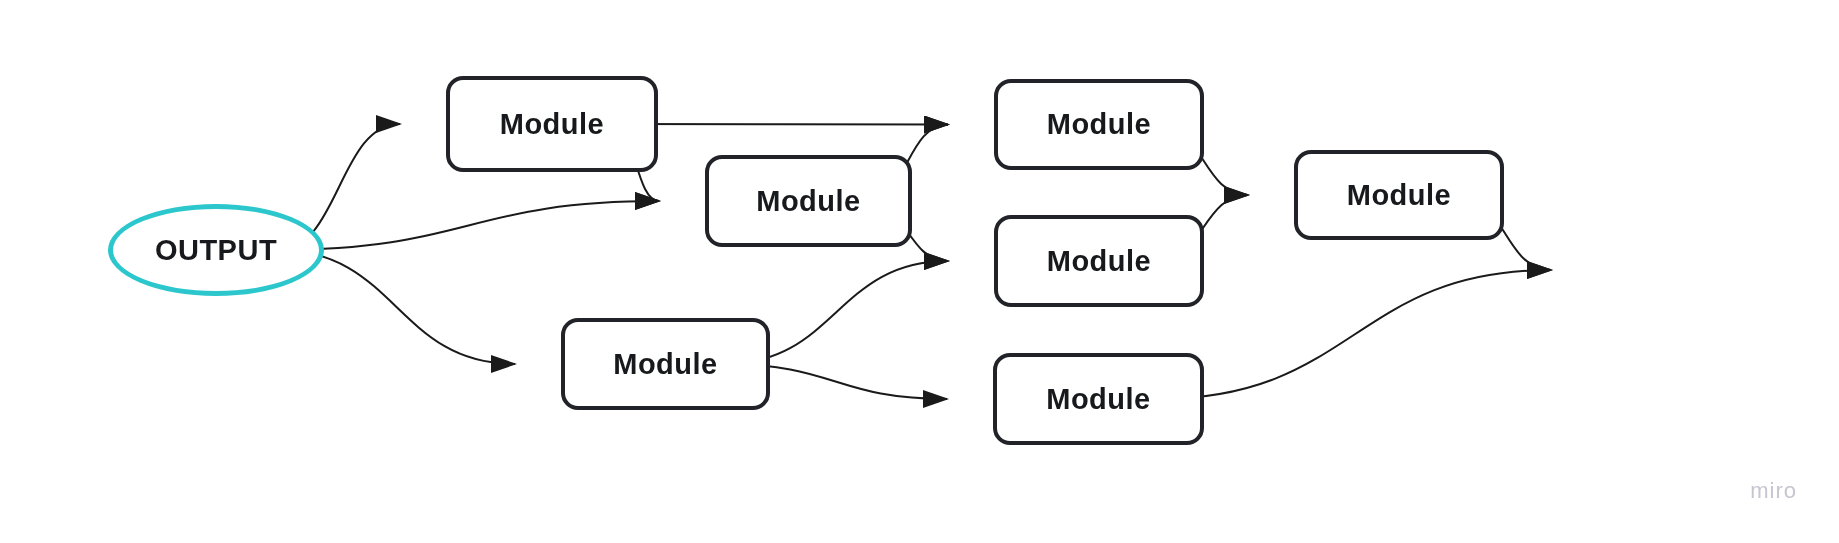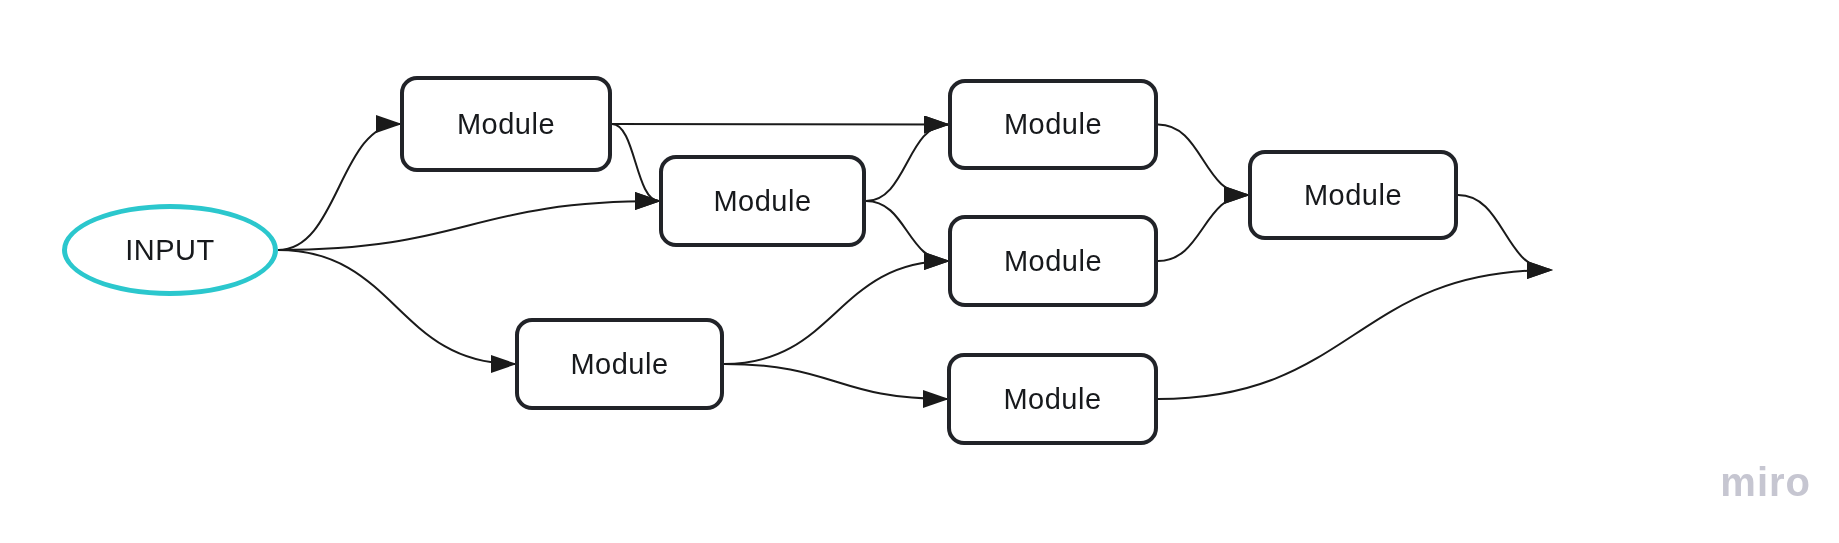--- a/index.html
+++ b/index.html
@@ -23,40 +23,41 @@
     height: 543px;
   }
   .node {
     position: absolute;
     box-sizing: border-box;
     background: #ffffff;
     display: flex;
     align-items: center;
     justify-content: center;
     color: var(--text, #17191c);
-    font-weight: 400;
+    font-weight: 700;
     font-size: 29px;
     letter-spacing: 0.5px;
     white-space: nowrap;
+    margin-left: 46px;
   }
   .node.rect {
     border: 4.5px solid var(--node-border, #212328);
     border-radius: 17px;
   }
   .node.ellipse {
     border: 5px solid var(--accent, #2bc7cd);
     border-radius: 50%;
   }
   .watermark {
     position: absolute;
-    right: 28px;
+    right: 42px;
     bottom: 41px;
     color: var(--watermark, #c6c6d1);
-    font-weight: 700;
-    font-size: 40px;
+    font-weight: 400;
+    font-size: 22px;
     letter-spacing: 1px;
     line-height: 1;
     user-select: none;
   }
 </style>
 </head>
 <body>
 
 <div class="canvas">
 
@@ -77,21 +78,21 @@
         <path d="M724,364 C836,364 836,261 948,261" fill="none" stroke="#1a1a1a" stroke-width="2" marker-end="url(#arrowhead)"></path>
         <path d="M724,364 C835.5,364 835.5,399 947,399" fill="none" stroke="#1a1a1a" stroke-width="2" marker-end="url(#arrowhead)"></path>
         <path d="M1158,124.5 C1203,124.5 1203,195 1248,195" fill="none" stroke="#1a1a1a" stroke-width="2" marker-end="url(#arrowhead)"></path>
         <path d="M1158,261 C1203,261 1203,195 1248,195" fill="none" stroke="#1a1a1a" stroke-width="2" marker-end="url(#arrowhead)"></path>
         <path d="M1458,195 C1504.5,195 1504.5,270 1551,270" fill="none" stroke="#1a1a1a" stroke-width="2" marker-end="url(#arrowhead)"></path>
         <path d="M1158,399 C1354.5,399 1354.5,270 1551,270" fill="none" stroke="#1a1a1a" stroke-width="2" marker-end="url(#arrowhead)"></path>
       </g>
   </svg>
 
   <div class="node ellipse" style="left: 62px; top: 204px; width: 216px; height: 92px;">
-    <span>INPUT</span>
+    <span>OUTPUT</span>
   </div>
 
   <div class="node rect" style="left: 400px; top: 76px; width: 212px; height: 96px;">
     <span>Module</span>
   </div>
 
   <div class="node rect" style="left: 659px; top: 155px; width: 207px; height: 92px;">
     <span>Module</span>
   </div>
 

